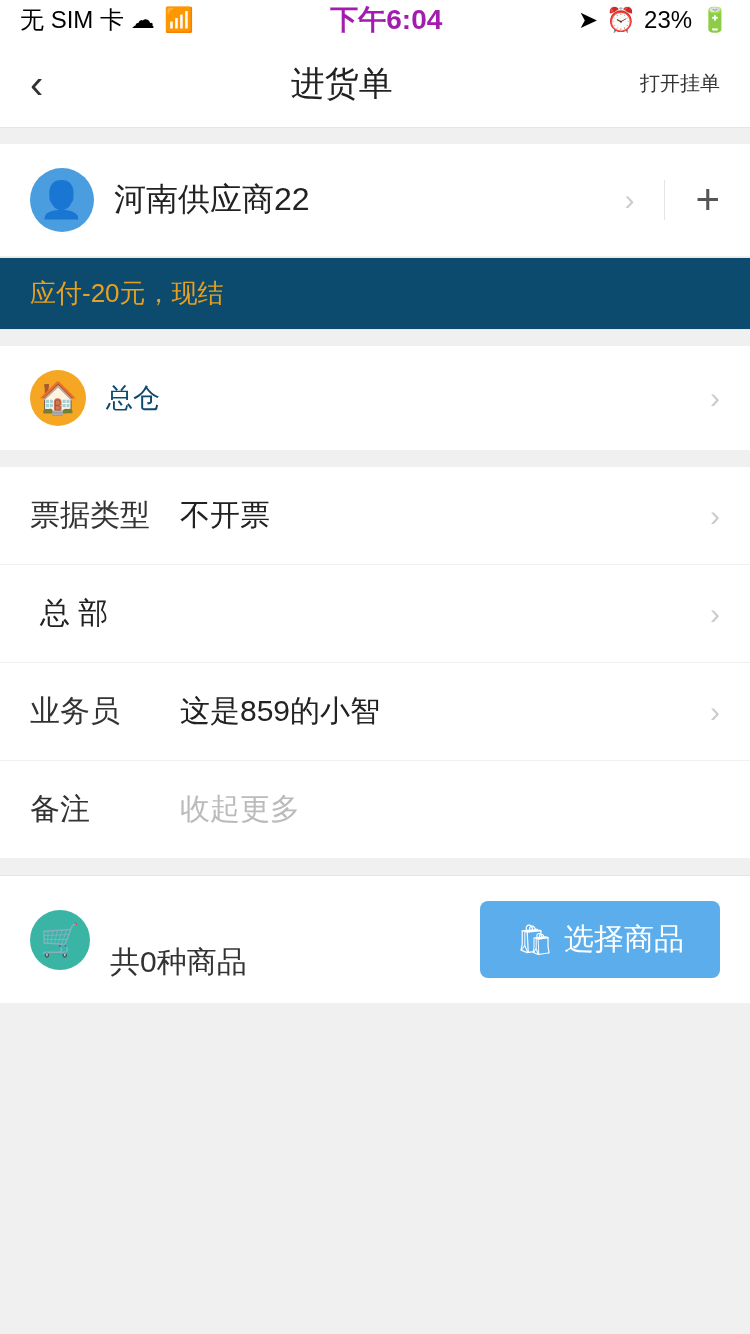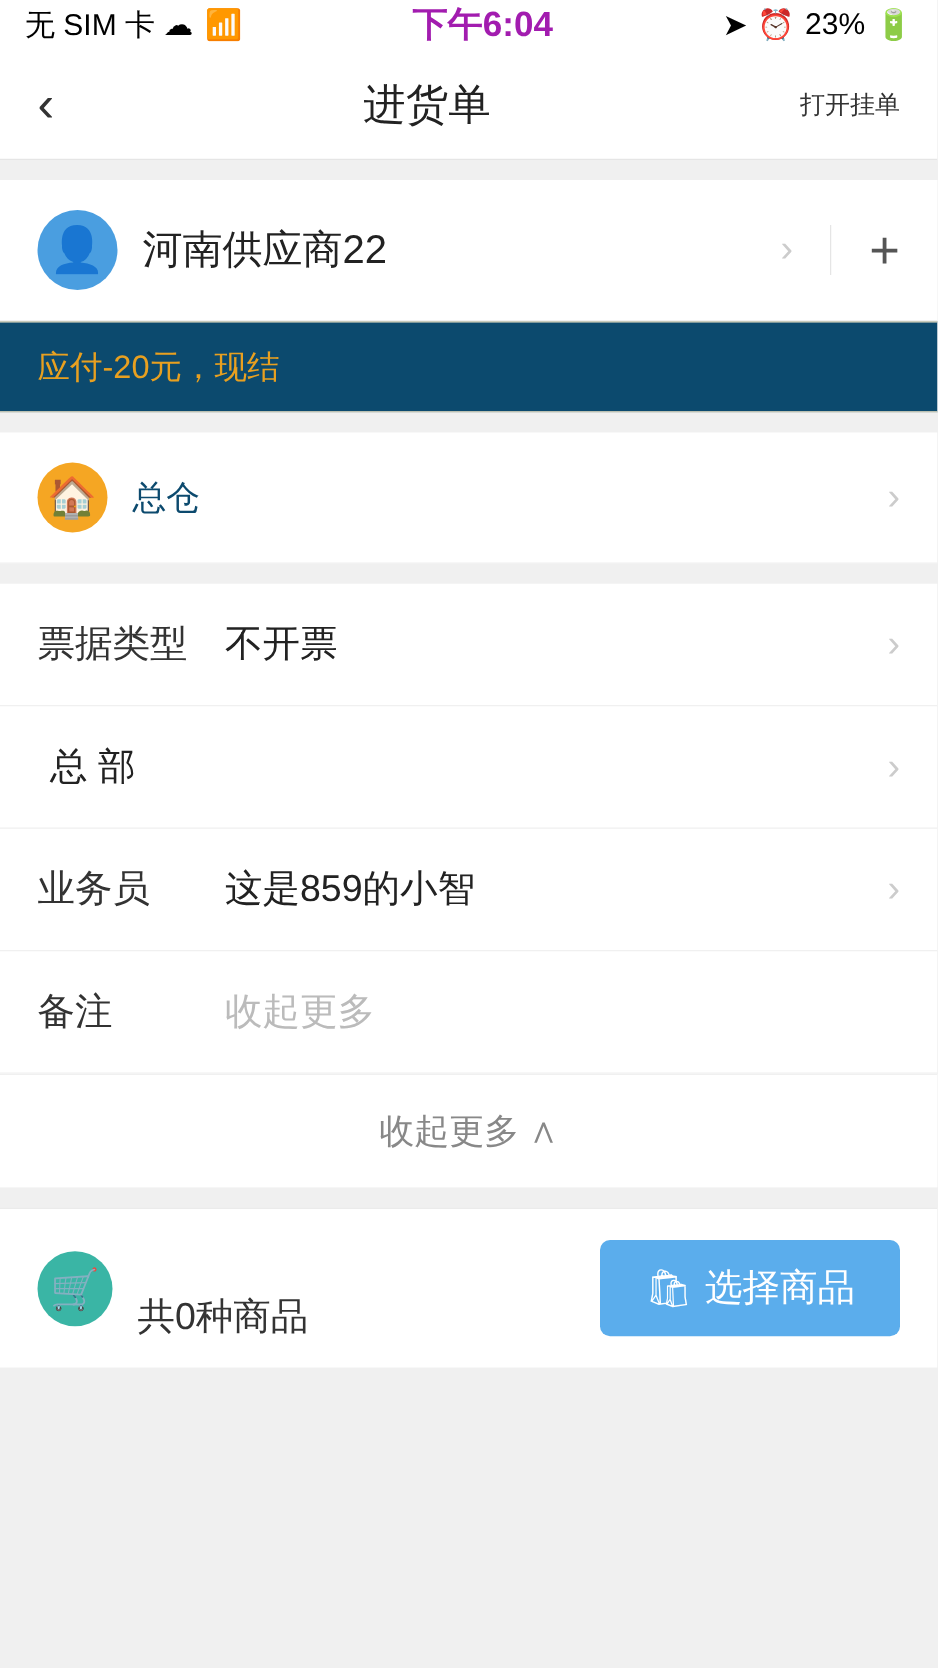--- a/index.html
+++ b/index.html
@@ -341,23 +341,20 @@
     <span class="form-key">业务员</span>
     <span class="form-value">这是859的小智</span>
     <span class="form-chevron">›</span>
   </div>
 
   <div class="form-row">
     <span class="form-key">备注</span>
     <span class="form-value-placeholder">收起更多</span>
   </div>
 
-  <div class="collapse-toggle">
-    <span class="collapse-text">收起更多 ∧</span>
-  </div>
 </div>
 
 <div class="section-divider"></div>
 
 <div class="bottom-bar">
   <div class="product-icon">
     <span class="product-icon-inner">🛒</span>
   </div>
   <span class="product-count">共0种商品</span>
   <button class="select-btn">

